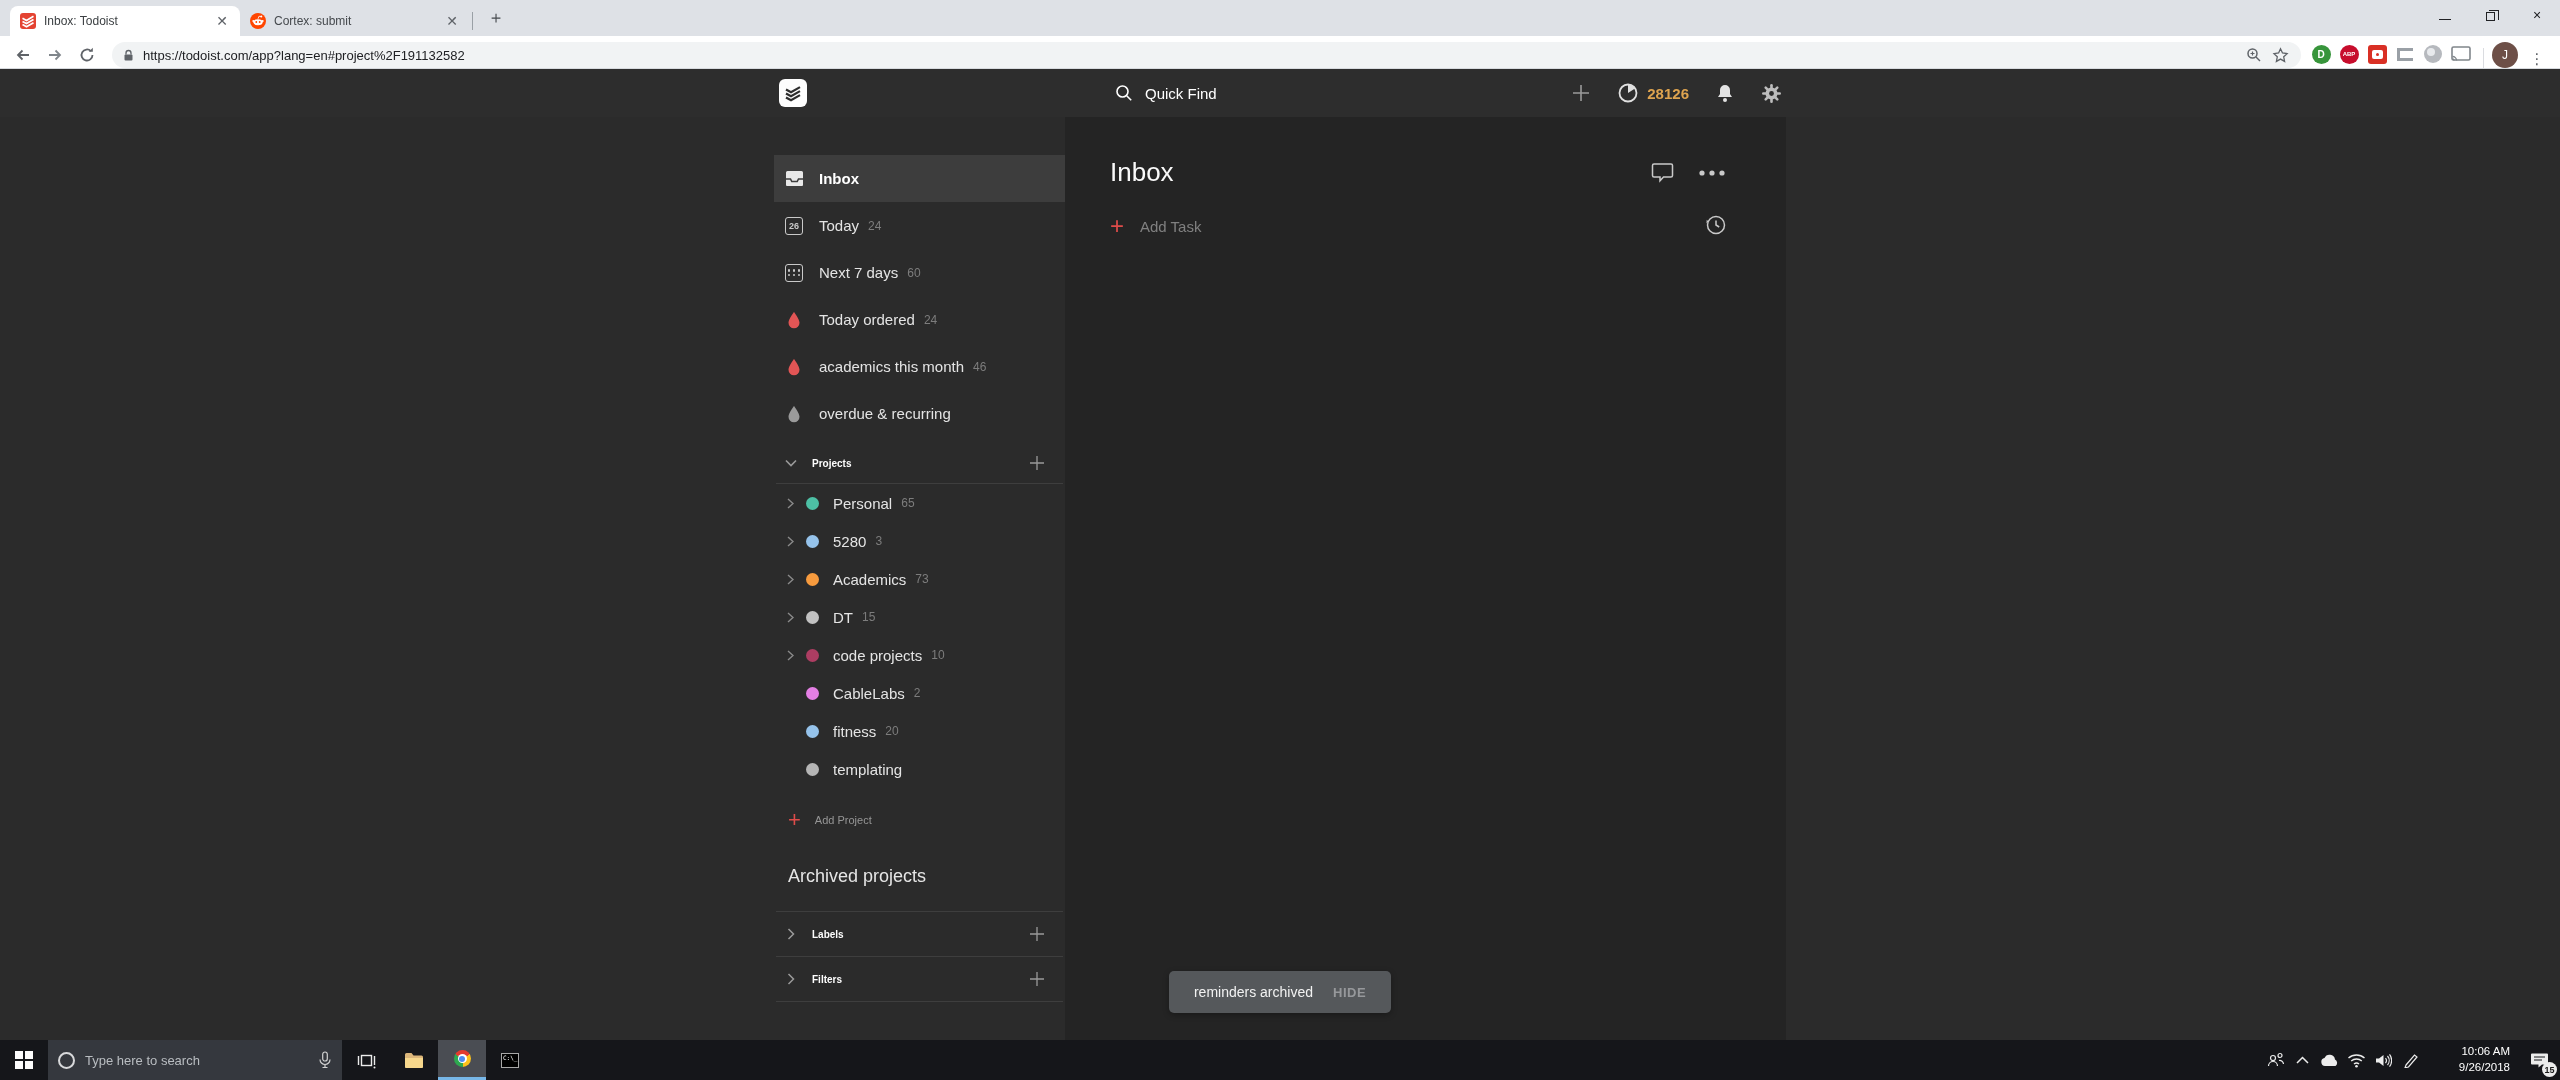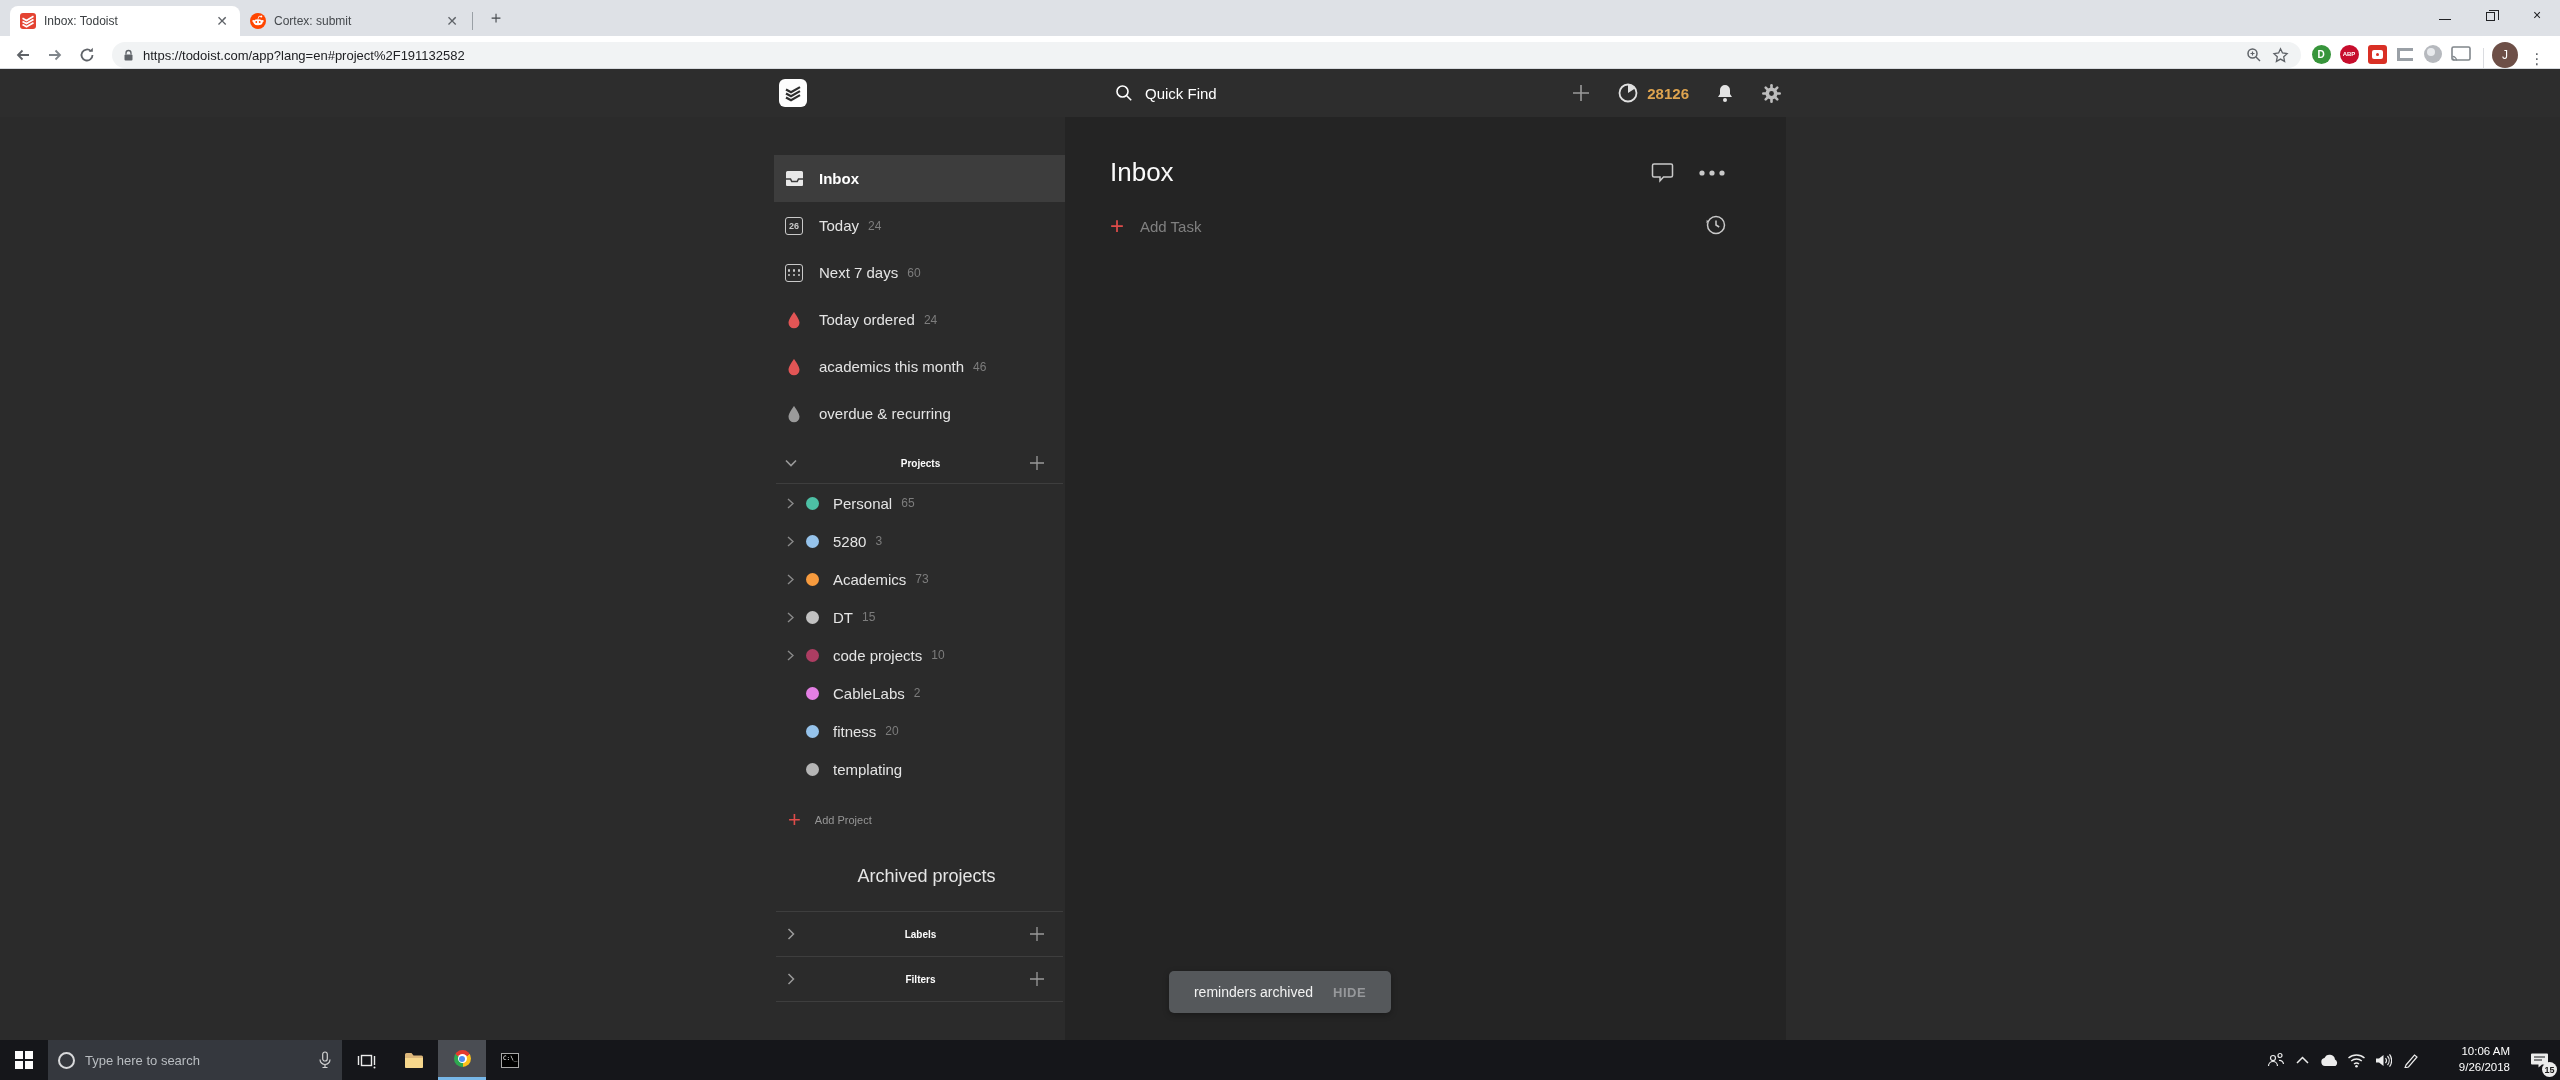--- a/index.html
+++ b/index.html
@@ -44,21 +44,21 @@
 
   
   .app { position:relative; height:971px; background:#2b2b2b; }
   .topbar { position:relative; height:48px; background:#2d2d2d;padding-left:8px; }
   .td-logo { position:absolute; left:779px; top:10px; width:28px; height:28px; background:#fdfdfd; border-radius:6px; display:flex; align-items:center; justify-content:center; }
   .quickfind { position:absolute; left:1115px; top:0; height:48px; display:flex; align-items:center; gap:12px; color:#fff; font-size:15px; font-weight:500; }
   .topbar-right { position:absolute; right:778px; top:0; height:48px; display:flex; align-items:center; gap:26px; }
   .karma { display:flex; align-items:center; gap:8px; }
   .karma-num { color:#dfa44f; font-size:15px; font-weight:bold; }
 
-  .content { margin-left:774px; width:1012px; height:923px; display:flex;text-align:center; }
+  .content { margin-left:774px; width:1012px; height:923px; display:flex; }
   .sidebar { width:291px; padding-top:38px; }
   .srow { height:47px; display:flex; align-items:center; padding-left:10px; cursor:pointer; }
   .srow.selected { background:#3d3d3d; }
   .sicon { width:20px; display:flex; justify-content:center; margin-right:15px; }
   .slabel { font-size:15px; color:#e4e4e4; }
   .srow.selected .slabel { color:#fff; font-weight:bold; }
   .scount { font-size:12px; color:#7d7d7d; margin-left:9px; }
   .cal { width:18px; height:18px; border:1.5px solid #c9c9c9; border-radius:3px; color:#c9c9c9; font-size:9px; display:flex; align-items:center; justify-content:center; font-weight:bold; }
   .cal-dots { display:grid; grid-template-columns:repeat(3,3px); gap:2px; }
   .cal-dots i { width:2.5px; height:2.5px; background:#c9c9c9; border-radius:50%; }

